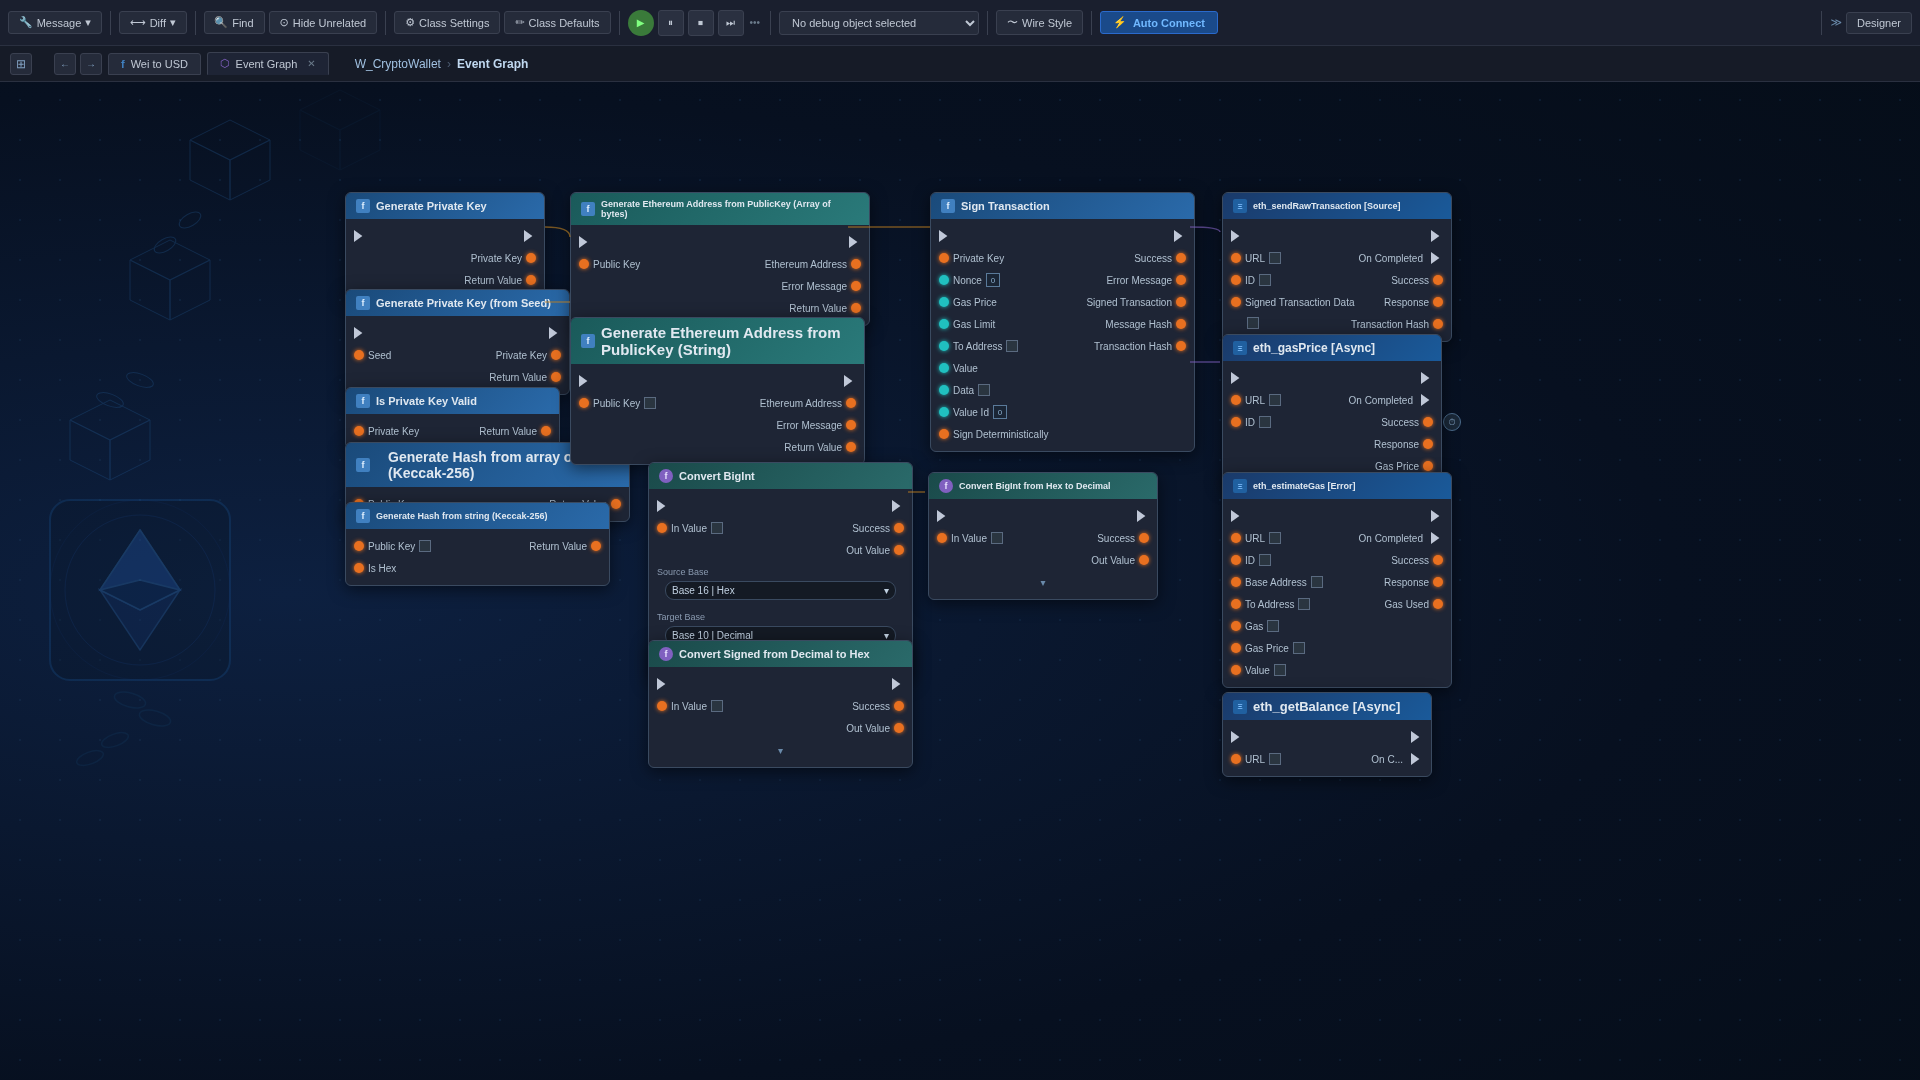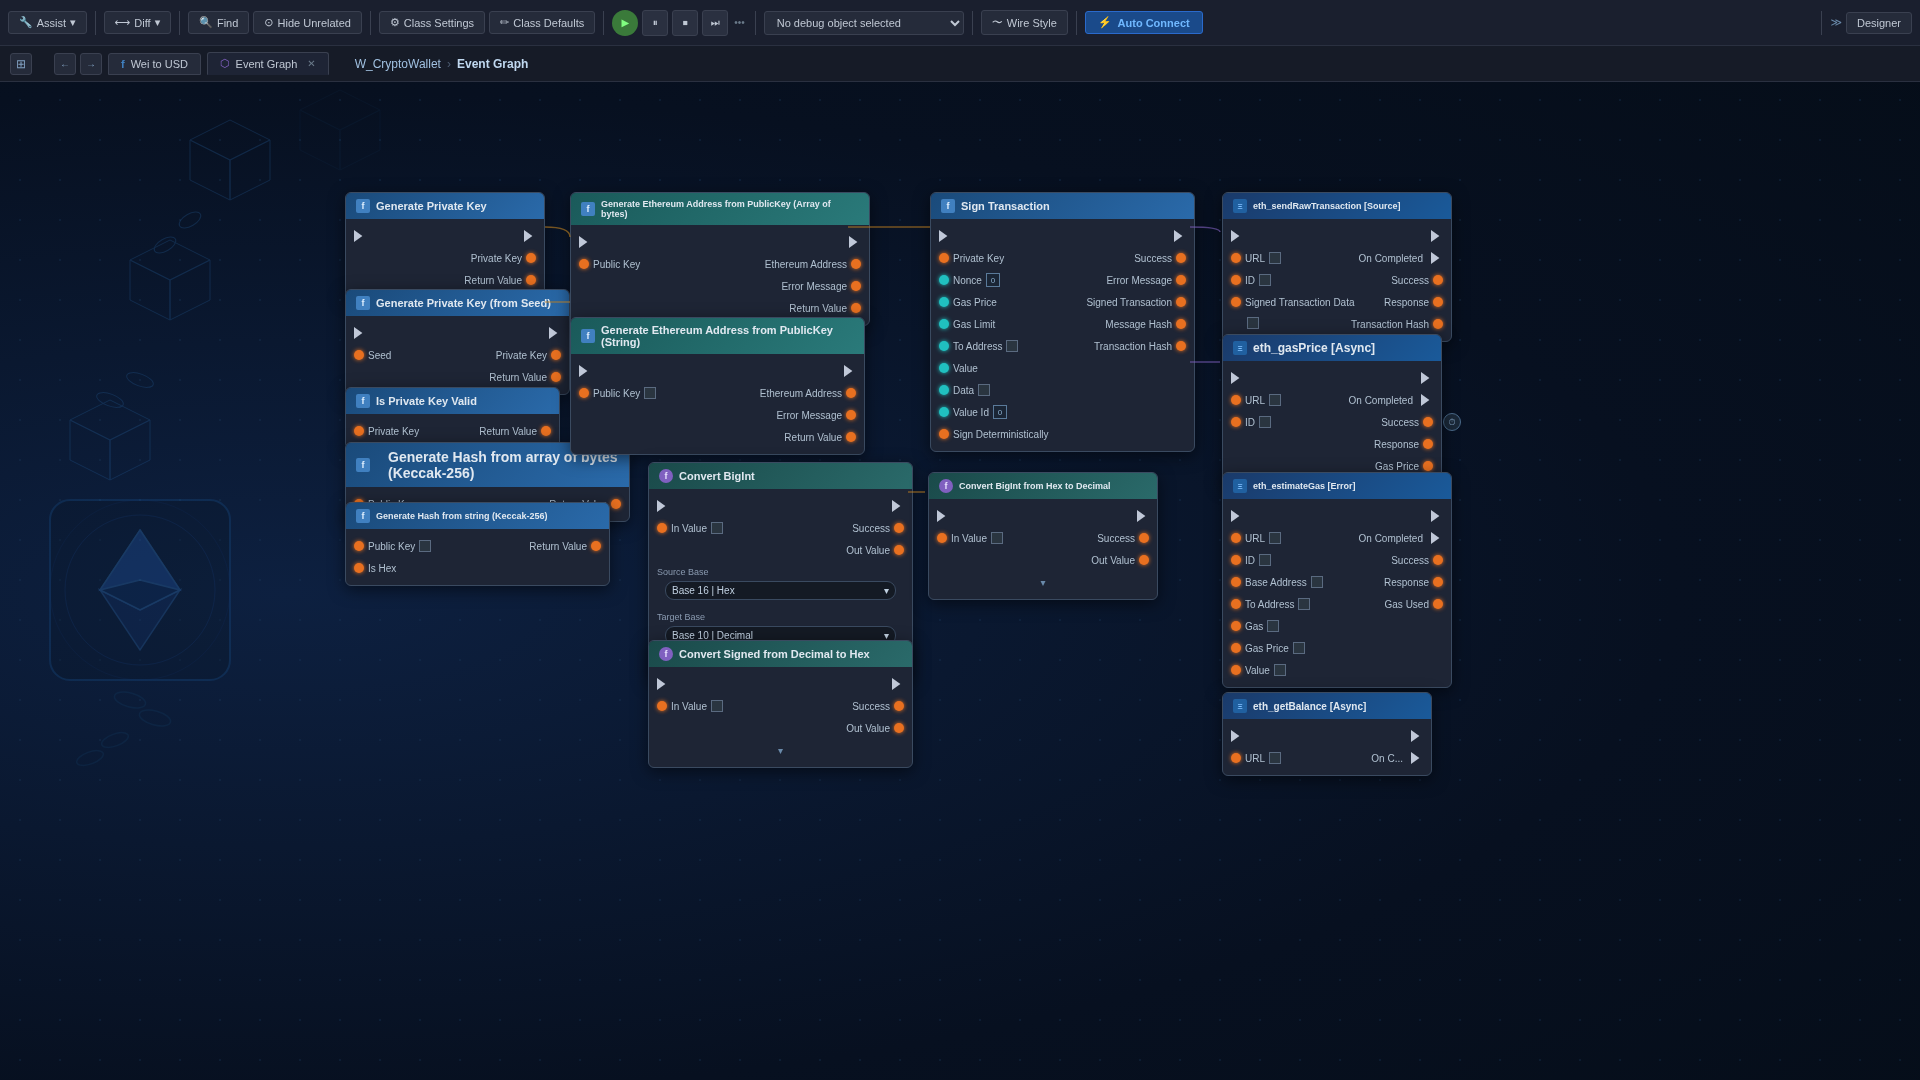--- a/index.html
+++ b/index.html
@@ -402,21 +402,21 @@
       <polygon points="300,30 340,10 380,30 340,50"></polygon>
       <polygon points="300,30 300,70 340,90 340,50"></polygon>
       <polygon points="380,30 380,70 340,90 340,50"></polygon>
     </g>
   </svg>
 </div>
 
 <div class="toolbar">
   <div class="toolbar-btn">
     <span>🔧</span>
-    <span>Assist</span>
+    <span>Message</span>
     <span>▾</span>
   </div>
   <div class="toolbar-sep"></div>
   <div class="toolbar-btn">
     <span>⟷</span>
     <span>Diff</span>
     <span>▾</span>
   </div>
   <div class="toolbar-sep"></div>
   <div class="toolbar-btn">
@@ -658,21 +658,21 @@
           <span class="pin-label">Return Value</span>
           <span class="pin-dot orange"></span>
         </div>
       </div>
     </div>
   </div>
 
   <div class="bp-node" id="node-gen-eth-string" style="left:570px;top:235px;width:295px;">
     <div class="bp-node-header teal">
       <div class="icon-f">f</div>
-      <span style="font-size:11px;">Generate Ethereum Address from PublicKey (String)</span>
+      <span style="font-size:15px;">Generate Ethereum Address from PublicKey (String)</span>
     </div>
     <div class="bp-node-body">
       <div class="bp-pin-row">
         <span class="pin-exec"></span>
         <span class="pin-exec out" style="margin-left:auto;"></span>
       </div>
       <div class="bp-pin-row">
         <div class="bp-pin-left">
           <span class="pin-dot orange"></span>
           <span class="pin-label">Public Key</span>
@@ -1080,21 +1080,21 @@
           <span class="pin-label">Value</span>
           <span class="pin-checkbox"></span>
         </div>
       </div>
     </div>
   </div>
 
   <div class="bp-node" id="node-eth-getbalance" style="left:1222px;top:610px;width:210px;">
     <div class="bp-node-header dark-blue">
       <div class="icon-eth">Ξ</div>
-      <span style="font-size:10px;">eth_getBalance [Async]</span>
+      <span style="font-size:13px;">eth_getBalance [Async]</span>
     </div>
     <div class="bp-node-body">
       <div class="bp-pin-row">
         <span class="pin-exec"></span>
         <span class="pin-exec out" style="margin-left:auto;"></span>
       </div>
       <div class="bp-pin-row">
         <div class="bp-pin-left">
           <span class="pin-dot orange"></span>
           <span class="pin-label">URL</span>

